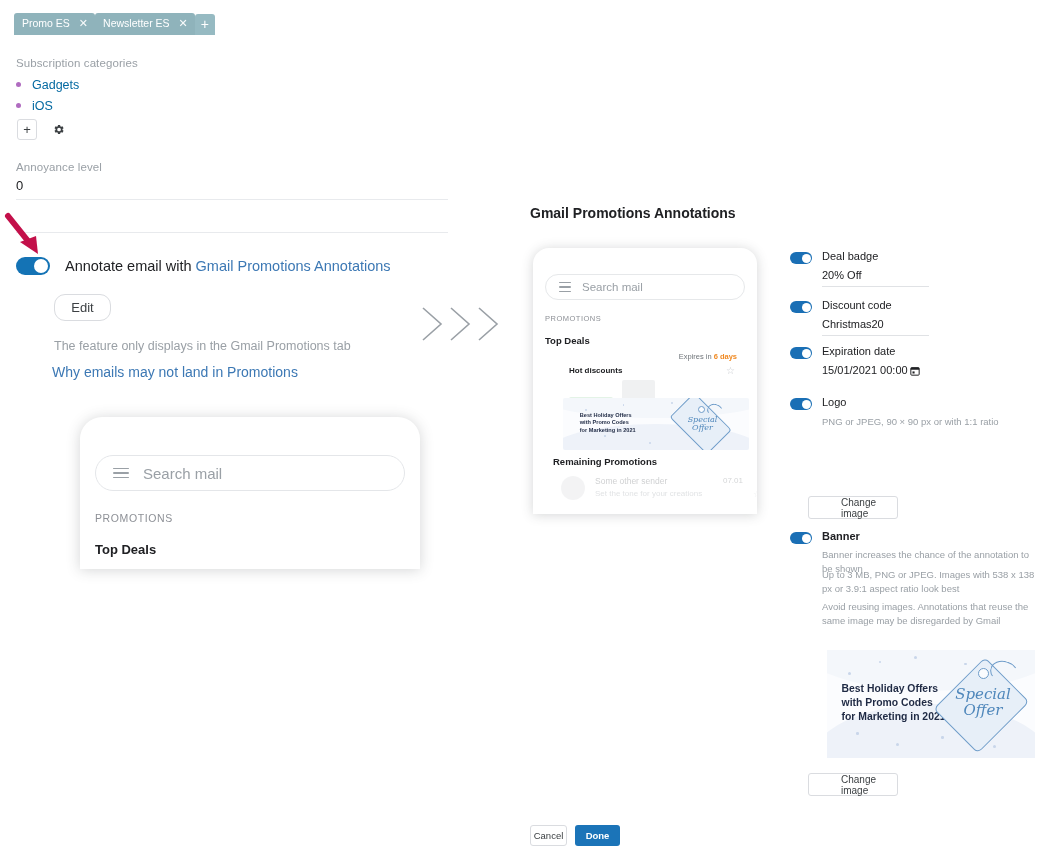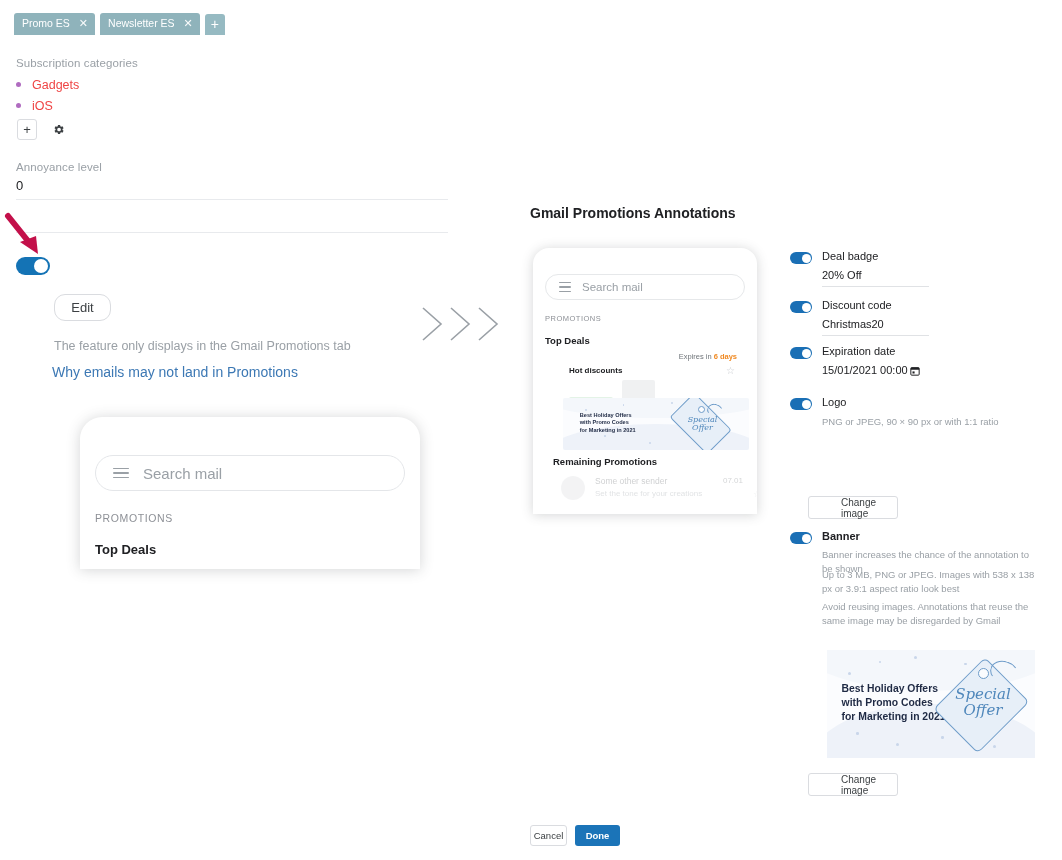--- a/index.html
+++ b/index.html
@@ -7,21 +7,21 @@
   html, body {
     margin: 0; padding: 0;
     width: 1062px; height: 860px;
     background: #ffffff;
     font-family: "Liberation Sans", "DejaVu Sans", sans-serif;
     -webkit-font-smoothing: antialiased;
   }
   #root { position: relative; width: 1062px; height: 860px; overflow: hidden; background:#fff; }
 
   
-  .tabs { position: absolute; left: 14px; top: 13px; display: flex; align-items: center; gap: 5px; }
+  .tabs { position: absolute; left: 14px; top: 13px; display: flex; align-items: center; }
   .tab {
     display: flex; align-items: center; gap: 9px;
     background: #8fb3bb; color: #ffffff;
     font-size: 10.5px; line-height: 1;
     padding: 5px 7px 6px 8px;
     border-radius: 3px 3px 0 0;
     cursor: pointer; white-space: nowrap;
   }
   .tab .x { font-size: 11px; font-weight: bold; opacity: .95; cursor: pointer; }
   .tab-add {
@@ -29,21 +29,21 @@
     width: 20px; height: 21px; display: flex; align-items: center; justify-content: center;
     font-size: 14px; line-height: 1; cursor: pointer; font-weight: 300;
   }
 
   
   .left-pane { position: absolute; left: 0; top: 0; width: 470px; }
   .field-label {
     position: absolute; color: #9aa0a6; font-size: 11.5px; letter-spacing: .1px;
   }
   .cat-list { position: absolute; left: 16px; top: 74px; }
-  .cat-item { display: flex; align-items: center; gap: 11px; height: 21px; font-size: 12.5px; color: #ef4444; }
+  .cat-item { display: flex; align-items: center; gap: 11px; height: 21px; font-size: 12.5px; color: #0369a1; }
   .cat-dot { width: 5px; height: 5px; border-radius: 50%; background: #b06cc0; flex: 0 0 auto; }
   .cat-actions { position: absolute; left: 17px; top: 119px; display: flex; align-items: center; gap: 13px; }
   .mini-btn {
     width: 20px; height: 21px; border: 1px solid #dadce0; border-radius: 3px;
     background: #fff; display: flex; align-items: center; justify-content: center;
     font-size: 13px; color: #3c4043; cursor: pointer; line-height: 1;
   }
   .gear-btn { cursor: pointer; width: 16px; height: 16px; display:flex; align-items:center; justify-content:center; }
 
   .annoy-value { position: absolute; left: 16px; top: 178px; font-size: 13px; color: #202124; }
@@ -240,20 +240,24 @@
     <div class="red-arrow">
       <svg width="48" height="48" viewBox="0 0 48 48" aria-hidden="true">
         <path d="M6 4 L30 34" stroke="#c3104a" stroke-width="6" stroke-linecap="round" fill="none"></path>
         <path d="M36 42 L18 30 L34 24 Z" fill="#c3104a"></path>
       </svg>
     </div>
 
     <div class="toggle-row">
       <div class="switch">
         <span class="knob"></span>
+      </div>
+      <div class="toggle-text">
+        <span>Annotate email with</span>
+        <span class="link link-underline">Gmail Promotions Annotations</span>
       </div>
     </div>
 
     <div class="edit-btn">Edit</div>
     <div class="hint">The feature only displays in the Gmail Promotions tab</div>
     <div class="why-link">Why emails may not land in Promotions</div>
   </div>
 
   <div class="chevrons">
     <svg width="26" height="40" viewBox="0 0 26 40" aria-hidden="true">

